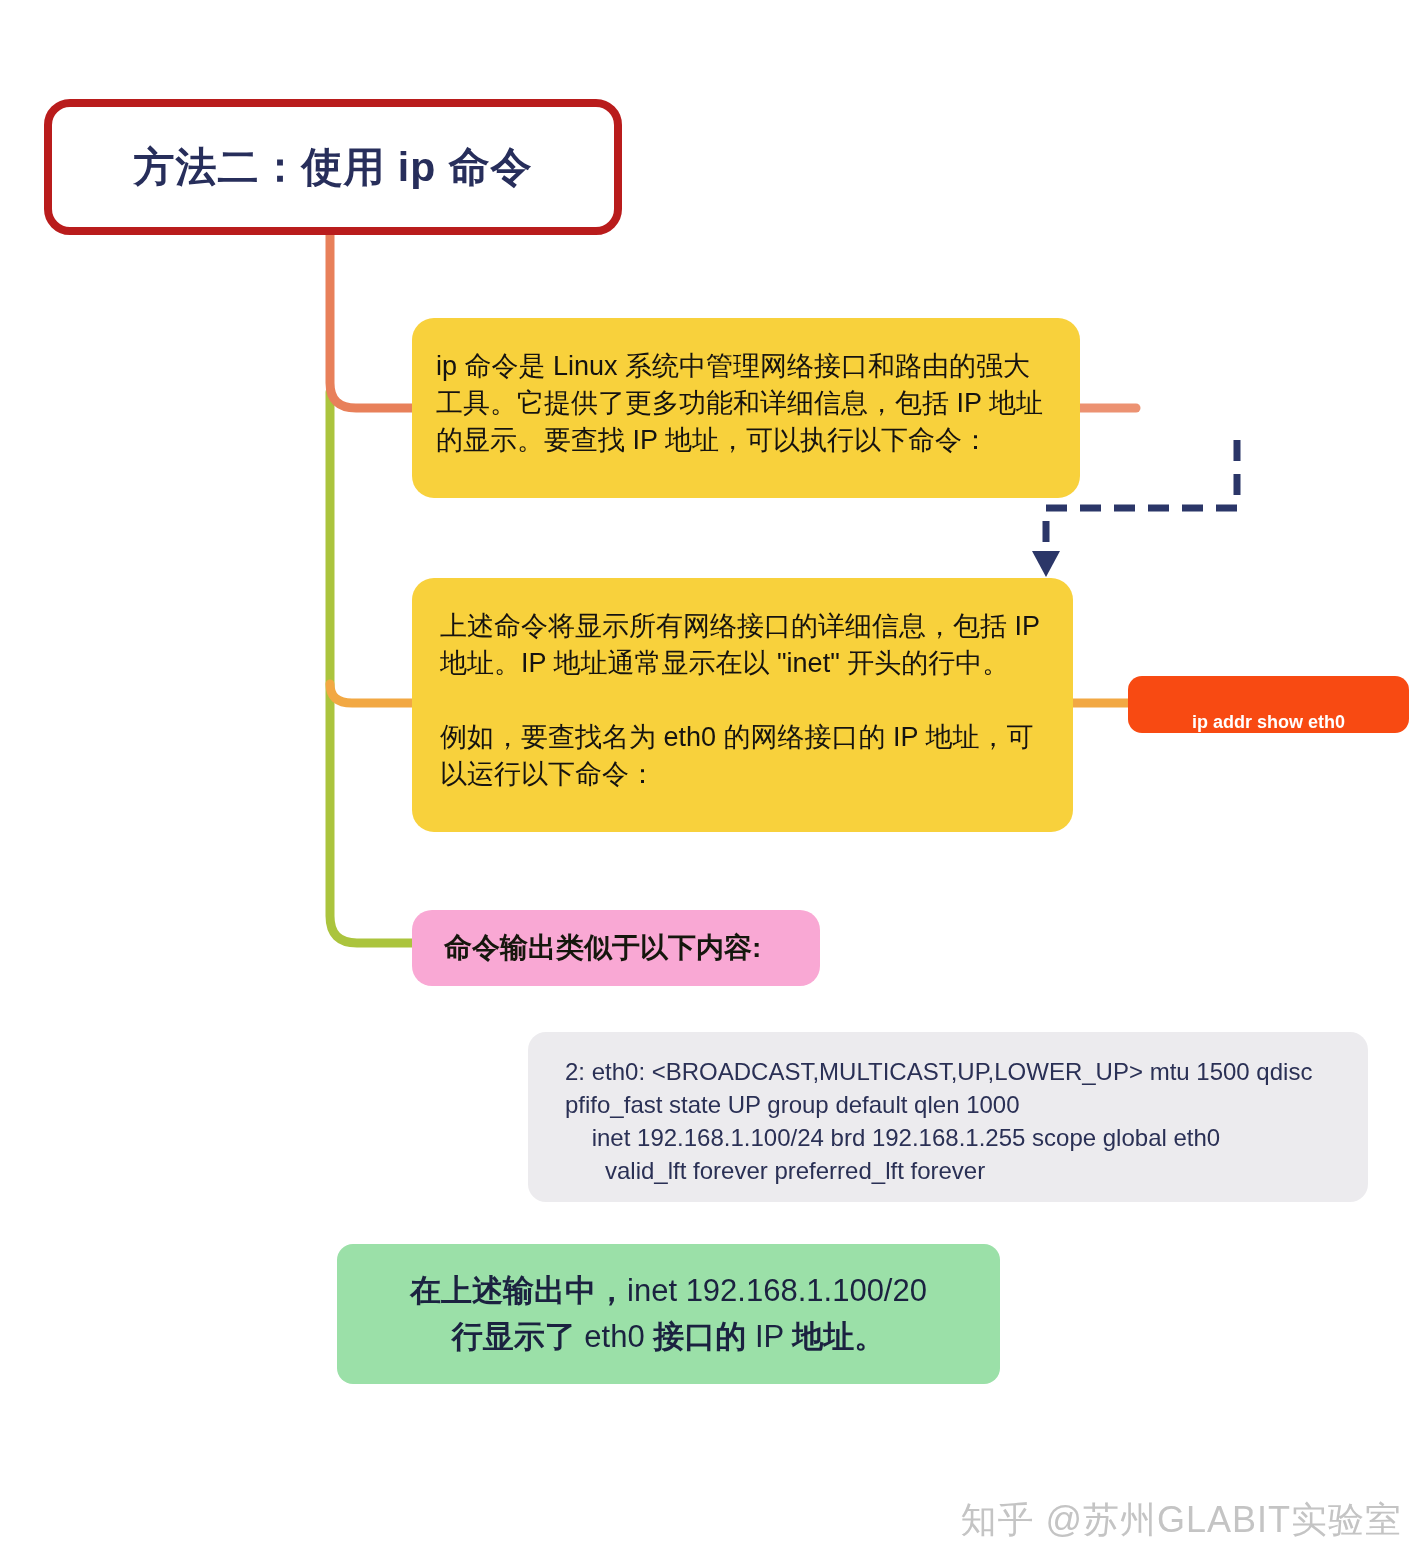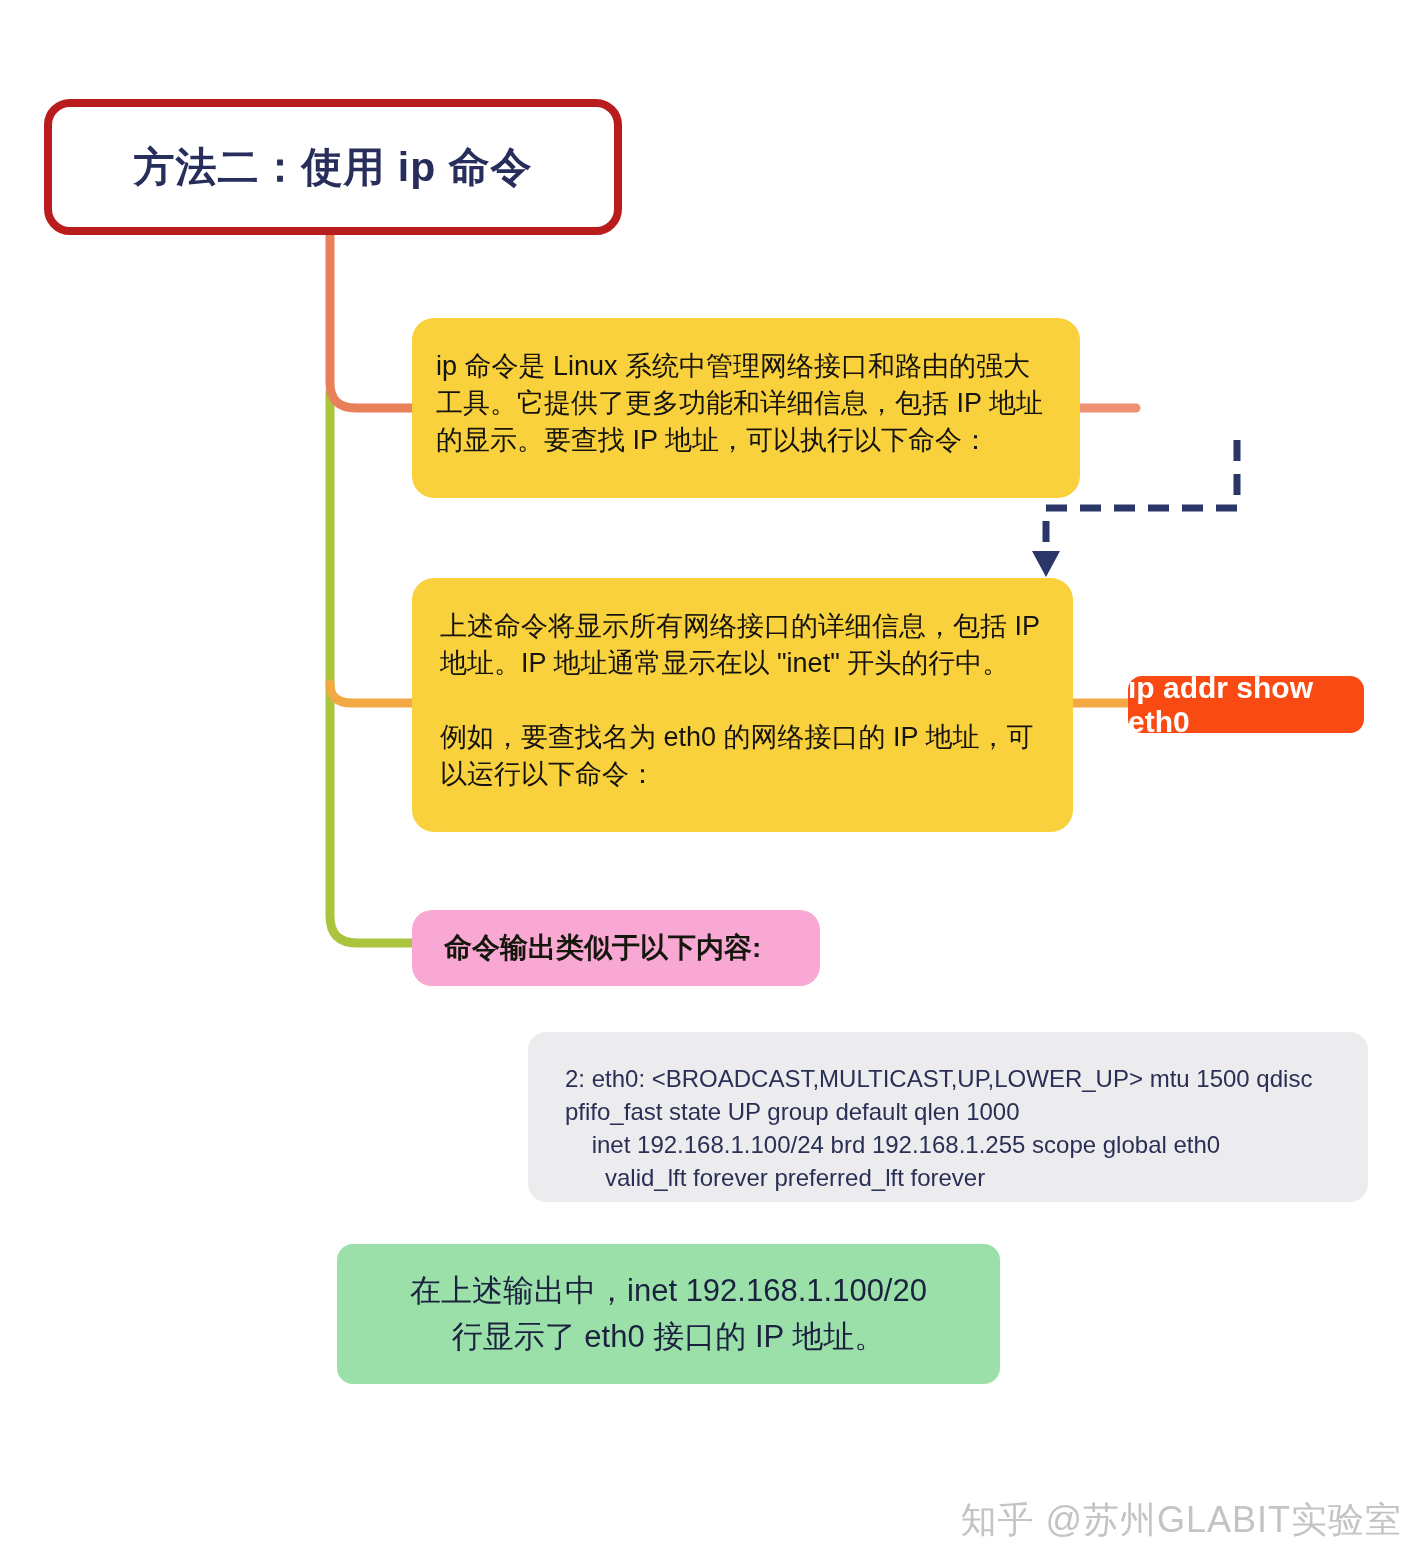--- a/index.html
+++ b/index.html
@@ -27,43 +27,43 @@
   .box2{left:412px;top:578px;width:661px;height:254px;padding:30px 30px 0 28px;}
   .note p{margin:0 0 0 0;}
   .box2 p.second{margin-top:37px;}
 
   .badge{
     position:absolute;background:#F84A12;border-radius:14px;z-index:2;
     display:flex;align-items:center;justify-content:center;
     color:#ffffff;font-weight:bold;
   }
   .badge1{left:1133px;top:380px;width:193px;height:53px;font-size:25px;}
-  .badge2{left:1128px;top:676px;width:236px;height:57px;font-size:30px;}
+  .badge2{left:1128px;top:676px;width:281px;height:57px;font-size:18px;align-items:flex-end;}
 
   .olive{
     position:absolute;left:412px;top:910px;width:408px;height:76px;
     background:#f9a8d4;border-radius:20px;z-index:2;
     display:flex;align-items:center;box-sizing:border-box;padding-left:32px;
   }
   .olive span{color:#15170d;font-size:28px;font-weight:bold;}
 
   .codebox{
     position:absolute;left:528px;top:1032px;width:840px;height:170px;
     background:#ECEBEE;border-radius:18px;z-index:2;box-sizing:border-box;
-    padding:30px 20px 0 37px;color:#2A3055;font-size:24px;line-height:33px;
+    padding:23px 20px 0 37px;color:#2A3055;font-size:24px;line-height:33px;
   }
   .codebox div{white-space:pre;}
 
   .summary{
     position:absolute;left:337px;top:1244px;width:663px;height:140px;
     background:#9BE0A8;border-radius:16px;z-index:2;
     display:flex;flex-direction:column;align-items:center;justify-content:center;
     color:#1B2240;font-size:31px;line-height:46px;text-align:center;
   }
-  .summary .b{font-weight:normal;}
+  .summary .b{font-weight:bold;}
 
   .watermark{
     position:absolute;right:14px;top:1496px;z-index:2;
     color:#C4C4C4;font-size:36px;letter-spacing:1px;
     text-shadow:1px 1px 0 #ffffff;
   }
 </style>
 </head>
 <body>
 

